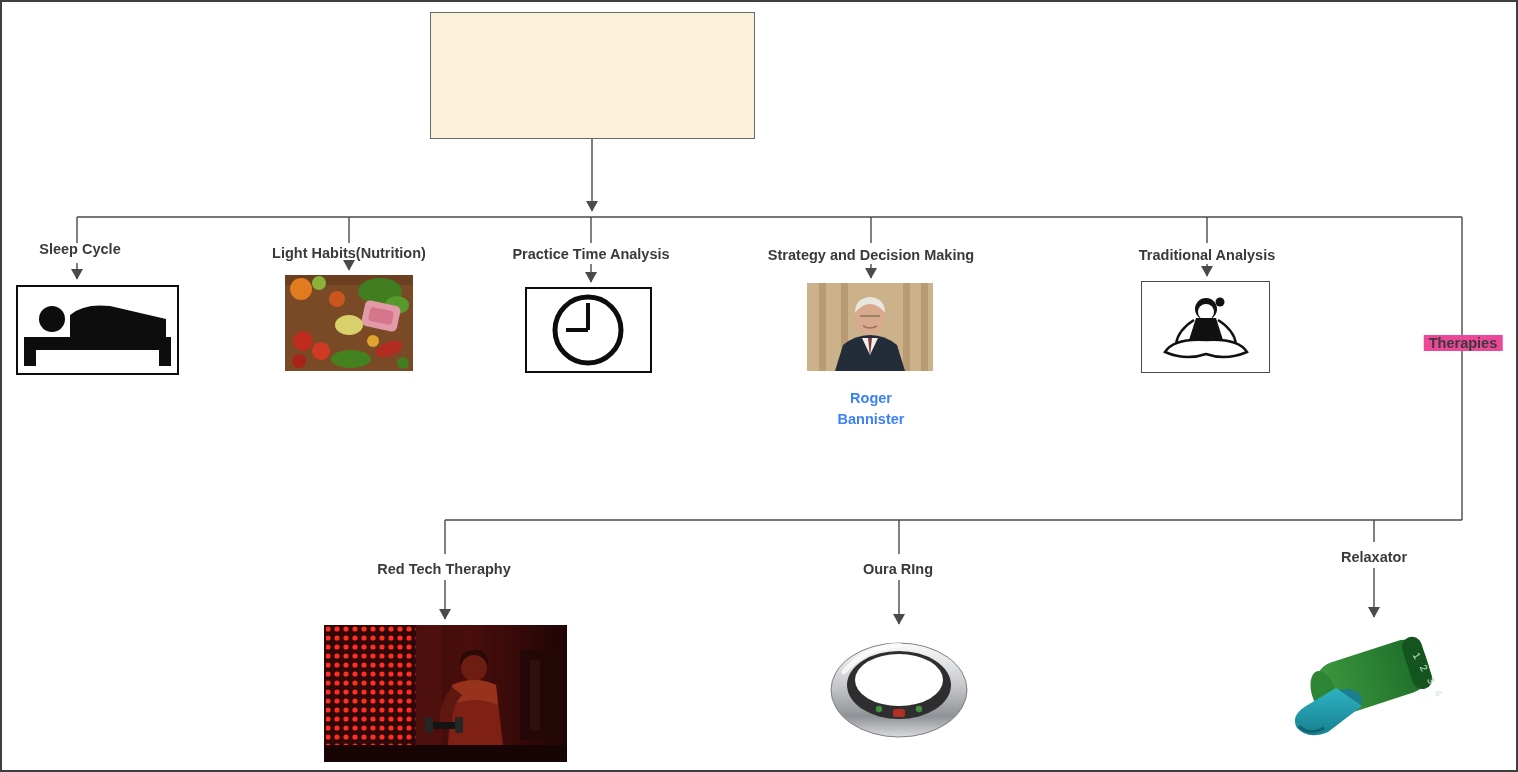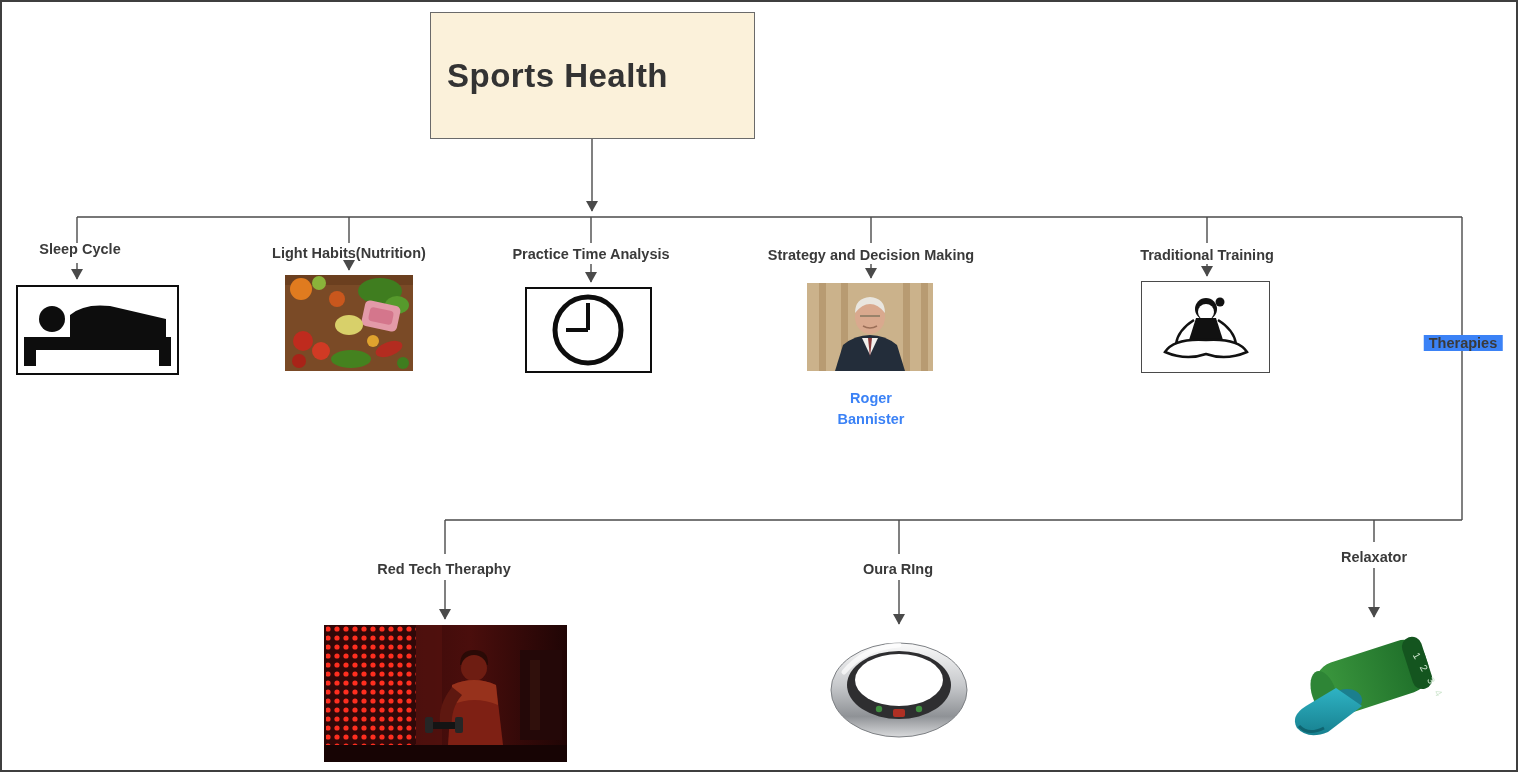--- a/index.html
+++ b/index.html
@@ -22,21 +22,21 @@
   }
   .node-label{
     position:absolute;transform:translateX(-50%);
     font-size:14.5px;font-weight:bold;color:#3a3a3a;white-space:nowrap;
   }
   #lbl-sleep{left:78px;top:239px;}
   #lbl-food{left:347px;top:243px;}
   #lbl-practice{left:589px;top:244px;}
   #lbl-strategy{left:869px;top:245px;}
   #lbl-traditional{left:1205px;top:245px;}
-  #lbl-therapies{left:1461px;top:333px;background:#3b82f6;padding:0 5px;}
+  #lbl-therapies{left:1461px;top:333px;background:#ec4899;padding:0 5px;}
   #lbl-red{left:442px;top:559px;}
   #lbl-oura{left:896px;top:559px;text-align:right;}
   #lbl-relax{left:1372px;top:547px;}
   .caption{
     position:absolute;left:869px;top:386px;width:100px;
     transform:translateX(-50%);text-align:center;
     font-size:14.5px;font-weight:bold;color:#3b82f6;line-height:1.45;
   }
   .img-box{position:absolute;box-sizing:border-box;}
   .img-box svg{display:block;width:100%;height:100%;}
@@ -78,28 +78,27 @@
       <line x1="443" y1="518" x2="443" y2="552"></line>
       <line x1="897" y1="518" x2="897" y2="552"></line>
       <line x1="1372" y1="518" x2="1372" y2="540"></line>
       <line x1="443" y1="578" x2="443" y2="617" marker-end="url(#arrowhead)"></line>
       <line x1="897" y1="578" x2="897" y2="622" marker-end="url(#arrowhead)"></line>
       <line x1="1372" y1="566" x2="1372" y2="615" marker-end="url(#arrowhead)"></line>
     </g>
   </svg>
 
   <div class="root-node">
-    <span>Sports Health</span>
   </div>
 
   <div class="node-label" id="lbl-sleep">Sleep Cycle</div>
   <div class="node-label" id="lbl-food">Light Habits(Nutrition)</div>
   <div class="node-label" id="lbl-practice">Practice Time Analysis</div>
   <div class="node-label" id="lbl-strategy">Strategy and Decision Making</div>
-  <div class="node-label" id="lbl-traditional">Traditional Training</div>
+  <div class="node-label" id="lbl-traditional">Traditional Analysis</div>
   <div class="node-label" id="lbl-therapies">Therapies</div>
   <div class="node-label" id="lbl-red">Red Tech Theraphy</div>
   <div class="node-label" id="lbl-oura">Oura RIng</div>
   <div class="node-label" id="lbl-relax">Relaxator</div>
 
   <div class="img-box" id="img-bed">
     <svg viewBox="0 0 159 86">
       <circle cx="34" cy="32" r="13" fill="#0d0d0d"></circle>
       <path d="M52 50 L52 28 Q66 16 92 19 L148 32 L148 50 Z" fill="#0d0d0d"></path>
       <rect x="6" y="50" width="147" height="13" fill="#0d0d0d"></rect>

